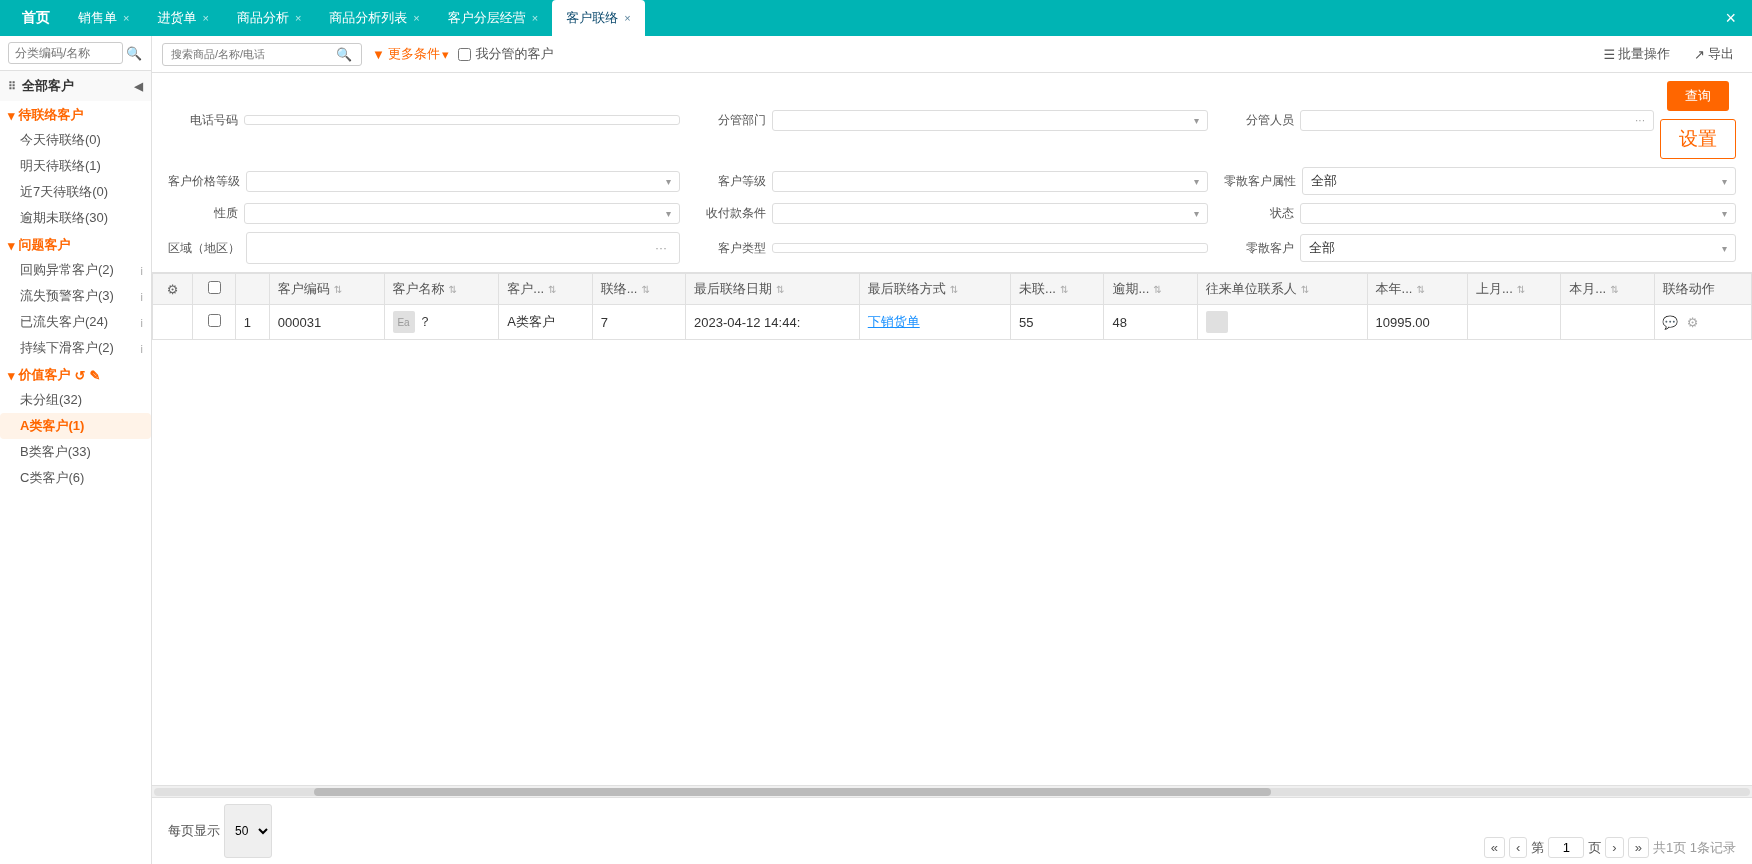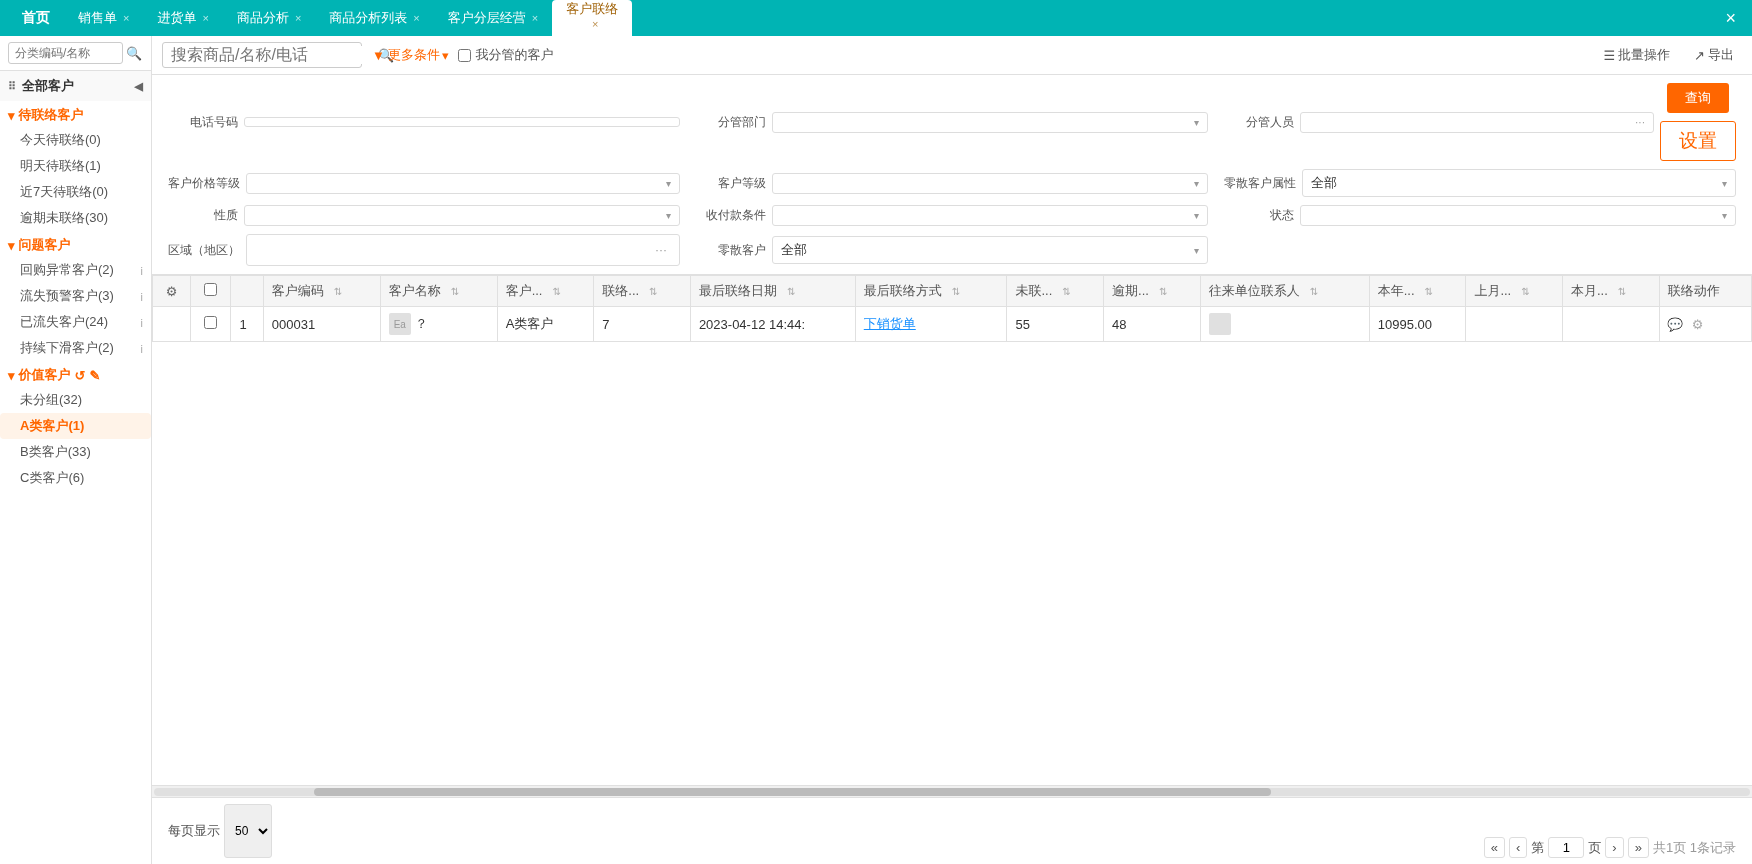--- a/index.html
+++ b/index.html
@@ -10,21 +10,21 @@
       display: flex; align-items: center;
       background: #00b4b4; height: 36px; padding: 0 8px;
       color: #fff; gap: 0;
     }
     .nav-item {
       display: flex; align-items: center; padding: 0 14px; height: 36px;
       cursor: pointer; font-size: 13px; color: #fff; white-space: nowrap;
       position: relative;
     }
     .nav-item.active {
-      background: #fff; color: #a16207; border-radius: 4px 4px 0 0; flex-direction: column;
+      background: #fff; color: #0c4a6e; border-radius: 4px 4px 0 0;
     }
     .nav-item .close-x {
       margin-left: 6px; font-size: 11px; cursor: pointer; opacity: 0.7;
     }
     .nav-home { font-size: 14px; font-weight: bold; }
     .nav-spacer { flex: 1; }
     .nav-close-btn {
       color: #fff; font-size: 18px; cursor: pointer; padding: 0 8px;
     }
 
@@ -77,21 +77,21 @@
 
     
     .filter-toolbar {
       display: flex; align-items: center; padding: 6px 10px;
       background: #fff; border-bottom: 1px solid #e0e0e0; gap: 10px;
     }
     .filter-search {
       display: flex; align-items: center; border: 1px solid #ccc;
       border-radius: 3px; padding: 3px 8px; width: 200px;
     }
-    .filter-search input { border: none; outline: none; font-size: 16px; flex: 1; color: #999; }
+    .filter-search input { border: none; outline: none; font-size: 11px; flex: 1; color: #999; }
     .filter-search .search-icon { color: #00b4b4; cursor: pointer; }
     .more-filters {
       display: flex; align-items: center; color: #f60; cursor: pointer; font-size: 12px;
     }
     .more-filters .filter-icon { margin-right: 3px; }
     .my-customers {
       display: flex; align-items: center; gap: 4px; font-size: 12px; color: #555; cursor: pointer;
     }
     .toolbar-right {
       margin-left: auto; display: flex; align-items: center; gap: 8px;
@@ -140,21 +140,21 @@
     }
     table {
       width: 100%; border-collapse: collapse; font-size: 12px;
     }
     thead tr { background: #f5f5f5; }
     th {
       border: 1px solid #e0e0e0; padding: 6px 8px; text-align: left;
       font-weight: normal; color: #555; white-space: nowrap; position: sticky; top: 0;
       background: #f5f5f5; z-index: 1;
     }
-    th .col-header { display: flex; align-items: center; gap: 10px; }
+    th .col-header { display: flex; align-items: center; gap: 4px; }
     th .sort-icon { color: #aaa; font-size: 10px; }
     td {
       border: 1px solid #e0e0e0; padding: 6px 8px; color: #333; white-space: nowrap;
     }
     .link-cell { color: #1890ff; cursor: pointer; text-decoration: underline; }
     .action-icons { display: flex; gap: 8px; align-items: center; color: #aaa; cursor: pointer; }
 
     
     .settings-col { text-align: center; }
     .settings-icon { color: #666; cursor: pointer; }
@@ -399,20 +399,26 @@
           <span></span>
             <span class="arrow">▾</span>
         </div>
       </div>
 
       <div class="filter-row">
         <span class="filter-label">区域（地区）</span>
         <div class="filter-input with-dots">
           <span style="flex:1"></span>
           <span class="filter-dots">···</span>
+        </div>
+      </div>
+      <div class="filter-row">
+        <span class="filter-label">客户类型</span>
+        <div class="filter-input">
+          <span></span>
         </div>
       </div>
       <div class="filter-row">
         <span class="filter-label">零散客户</span>
         <div class="filter-input">
           <span>全部</span>
           <span class="arrow">▾</span>
         </div>
       </div>
     </div>

